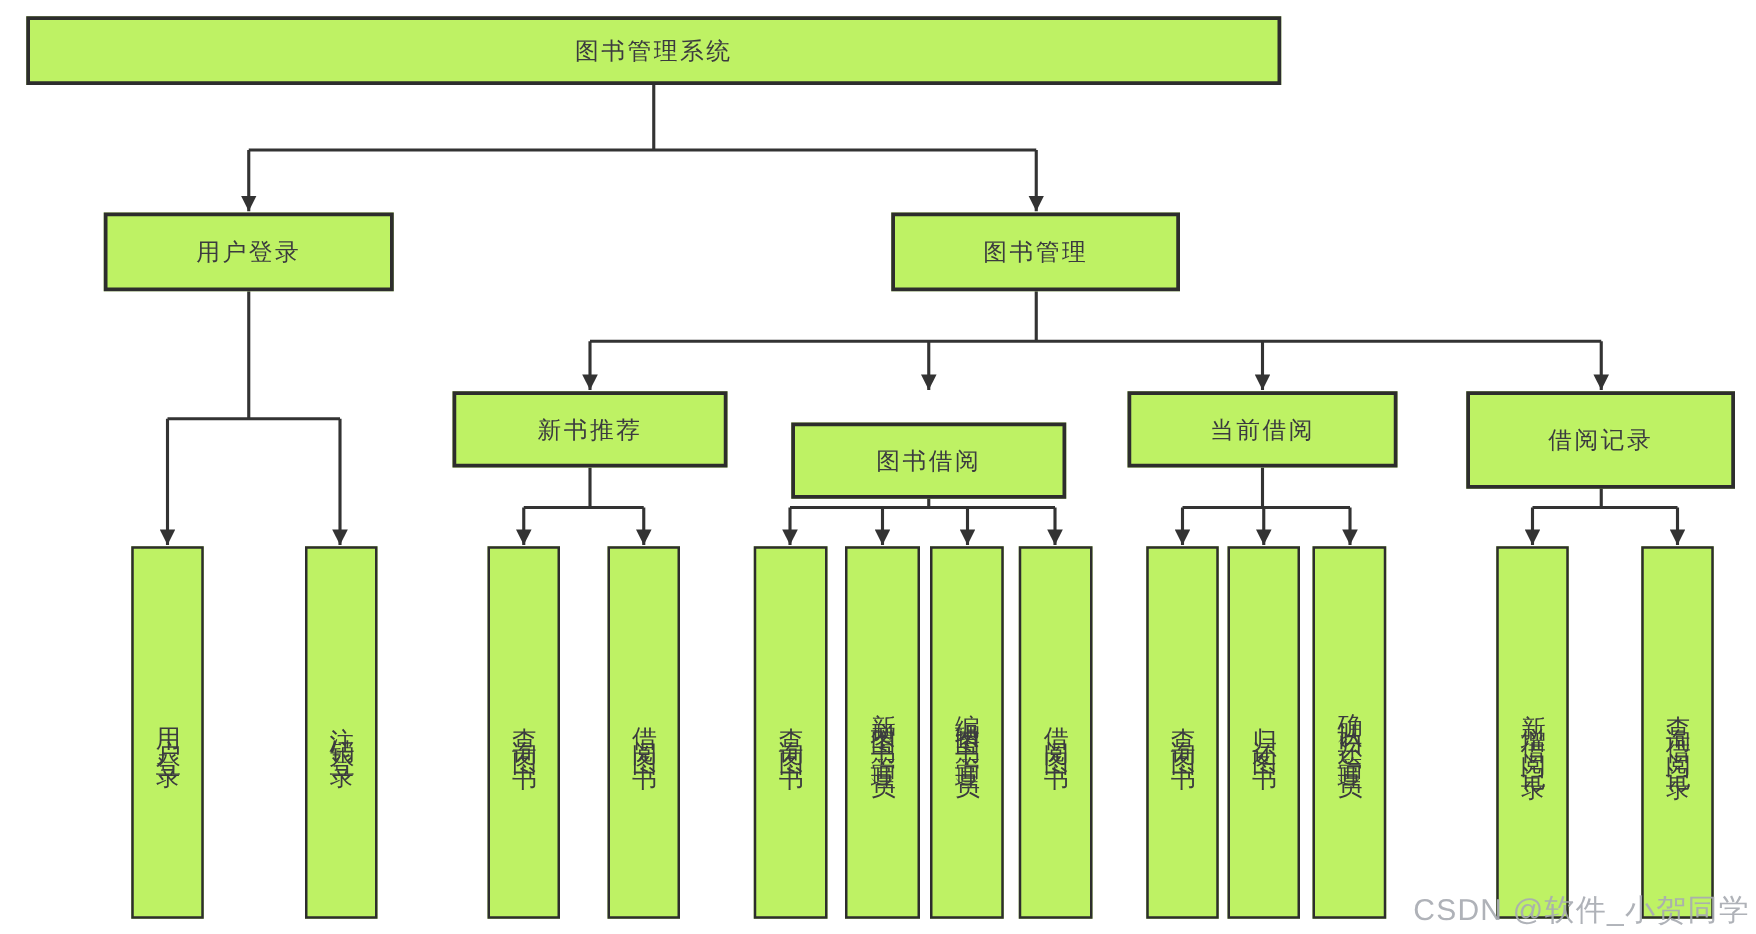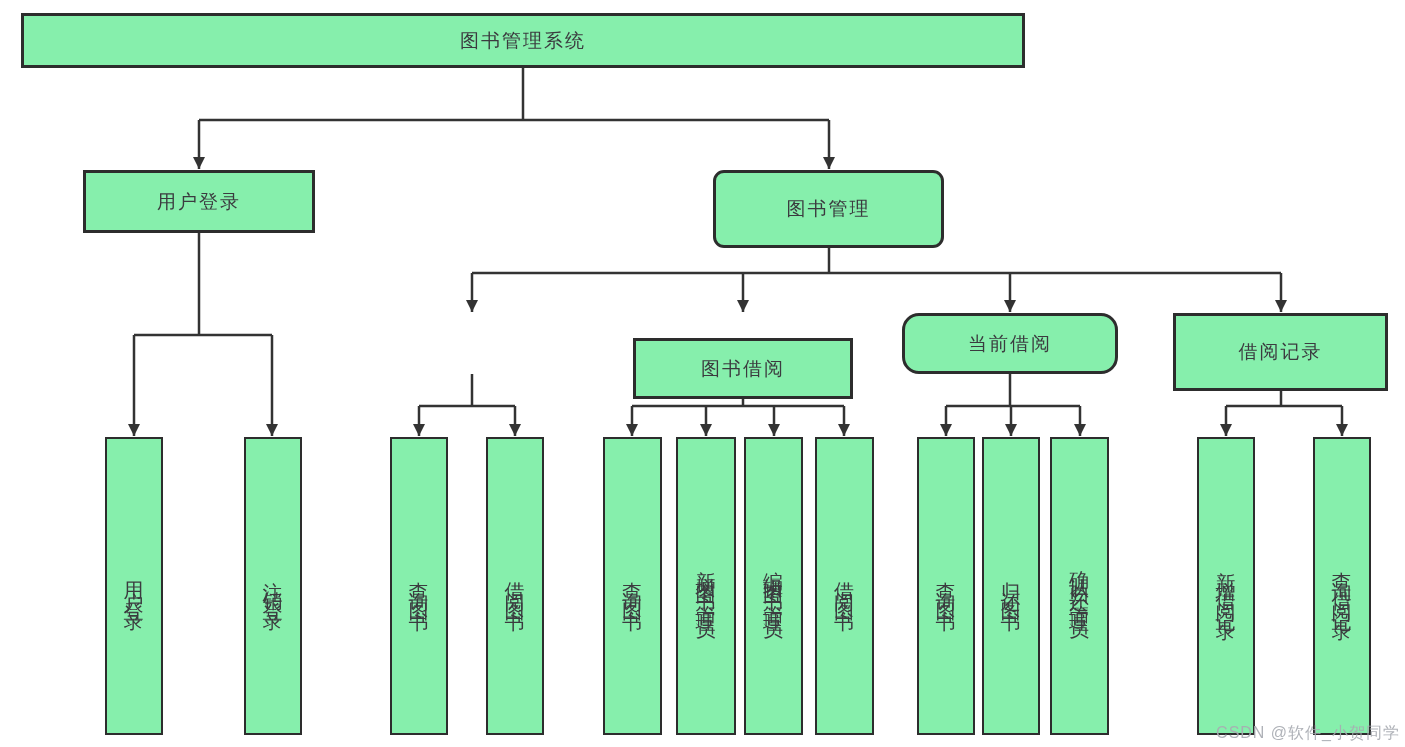--- a/index.html
+++ b/index.html
@@ -6,21 +6,21 @@
   .canvas{
     position:relative;
     width:1405px;height:747px;
     background:#ffffff;
     font-family:"Liberation Sans","DejaVu Sans",sans-serif;
     overflow:hidden;
   }
   .wires{position:absolute;left:0;top:0;z-index:1;}
   .node{
     position:absolute;
-    background:#86efac;
+    background:#bef264;
     border:3px solid #2d2d2d;
     box-sizing:border-box;
     color:#3b3b3f;
     display:flex;align-items:center;justify-content:center;
     z-index:2;
   }
   .hbox{
     font-size:19px;
     letter-spacing:2px;
     white-space:nowrap;
@@ -30,21 +30,21 @@
     writing-mode:vertical-rl;
     text-orientation:mixed;
     font-size:20px;
     letter-spacing:10px;
     line-height:1;
   }
   .watermark{
     position:absolute;
     right:5px;bottom:3px;
     z-index:5;
-    font-size:16px;
+    font-size:24px;
     color:rgba(168,171,178,0.92);
     letter-spacing:1px;
     white-space:nowrap;
   }
 </style>
 </head>
 <body>
 
 <div class="canvas">
 
@@ -94,24 +94,25 @@
       <path d="M1281,374 V406"></path>
       <path d="M1226,406 H1342"></path>
       <path d="M1226,406 V436" marker-end="url(#arrow)"></path>
       <path d="M1342,406 V436" marker-end="url(#arrow)"></path>
     </g>
   </svg>
 
   <div class="node hbox" style="left:21px;top:13px;width:1004px;height:55px;">图书管理系统</div>
 
   <div class="node hbox" style="left:83px;top:170px;width:232px;height:63px;">用户登录</div>
-  <div class="node hbox" style="left:713px;top:170px;width:231px;height:78px;border-radius:11px;">图书管理</div>
+  <div class="node hbox" style="left:713px;top:170px;width:231px;height:63px;">图书管理</div>
 
+  <div class="node hbox" style="left:362px;top:313px;width:220px;height:61px;">新书推荐</div>
   <div class="node hbox" style="left:633px;top:313px;width:220px;height:61px;margin-top:25px;">图书借阅</div>
-  <div class="node hbox" style="left:902px;top:313px;width:216px;height:61px;border-radius:17px;">当前借阅</div>
+  <div class="node hbox" style="left:902px;top:313px;width:216px;height:61px;">当前借阅</div>
   <div class="node hbox" style="left:1173px;top:313px;width:215px;height:78px;">借阅记录</div>
 
   <div class="node vbox" style="left:105px;top:437px;width:58px;height:298px;">用户登录</div>
   <div class="node vbox" style="left:244px;top:437px;width:58px;height:298px;">注销登录</div>
 
   <div class="node vbox" style="left:390px;top:437px;width:58px;height:298px;">查询图书</div>
   <div class="node vbox" style="left:486px;top:437px;width:58px;height:298px;">借阅图书</div>
 
   <div class="node vbox" style="left:603px;top:437px;width:59px;height:298px;">查询图书</div>
   <div class="node vbox" style="left:676px;top:437px;width:60px;height:298px;letter-spacing:7px;">新增图书（管理员）</div>

